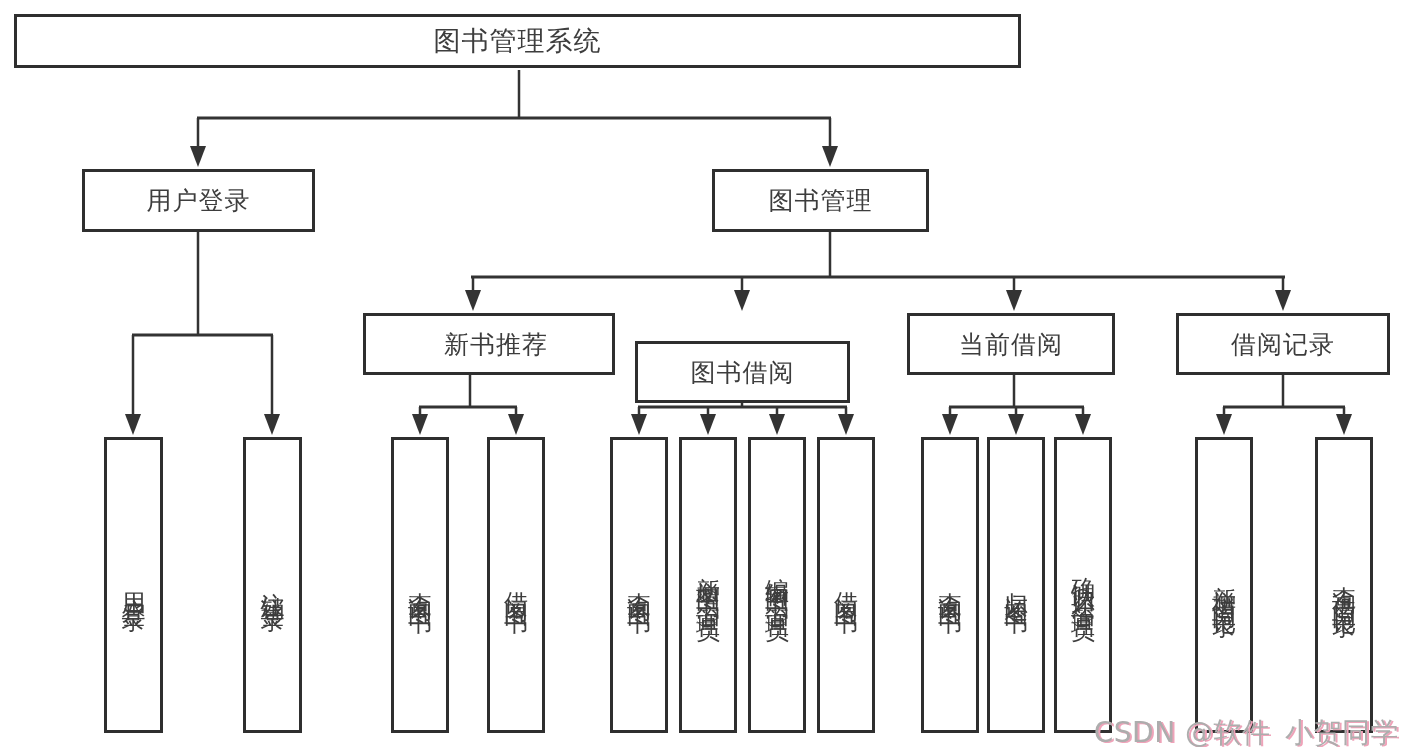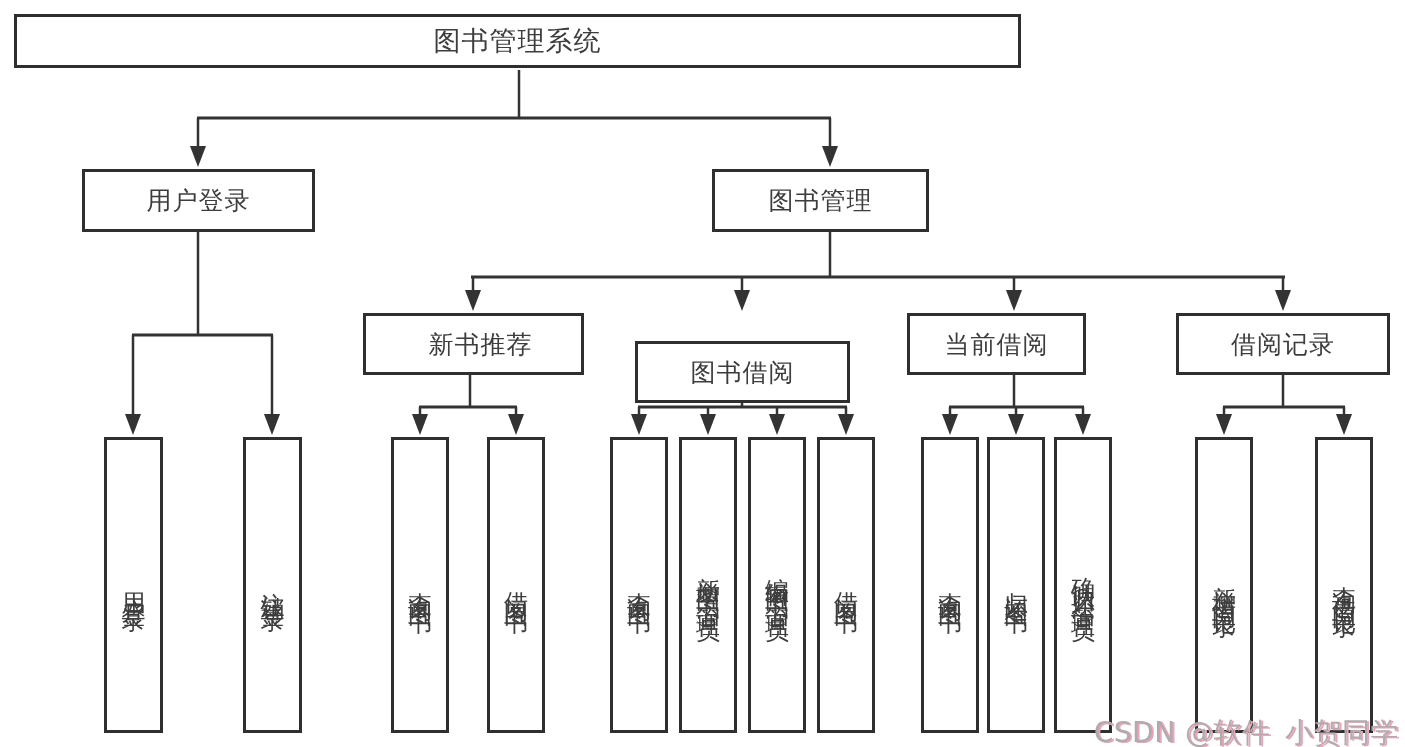--- a/index.html
+++ b/index.html
@@ -26,23 +26,23 @@
     align-items: center;
     justify-content: center;
     color: #3d3d3d;
     z-index: 2;
   }
   .node.root  { left: 14px;  top: 14px;  width: 1007px; height: 54px; font-size: 27px; letter-spacing: 1px; align-items: center; }
   .node.hbox  { height: 63px; font-size: 25px; letter-spacing: 1px; }
   .node.l2-user { left: 82px;  top: 169px; width: 233px; }
   .node.l2-book { left: 712px; top: 169px; width: 217px; }
   .node.l3 { top: 313px; height: 62px; }
-  .node.l3-a { left: 363px;  width: 221px; padding-left: 14px; }
+  .node.l3-a { left: 363px;  width: 252px; padding-left: 14px; }
   .node.l3-b { left: 635px;  width: 215px; margin-top: 28px; }
-  .node.l3-c { left: 907px;  width: 179px; }
+  .node.l3-c { left: 907px;  width: 208px; }
   .node.l3-d { left: 1176px; width: 214px; text-align: right; }
   .node.leaf {
     top: 437px;
     width: 58px;
     height: 296px;
   }
   .node.leaf.wide { width: 59px; }
   .leaf-label {
     writing-mode: vertical-rl;
     text-orientation: mixed;

